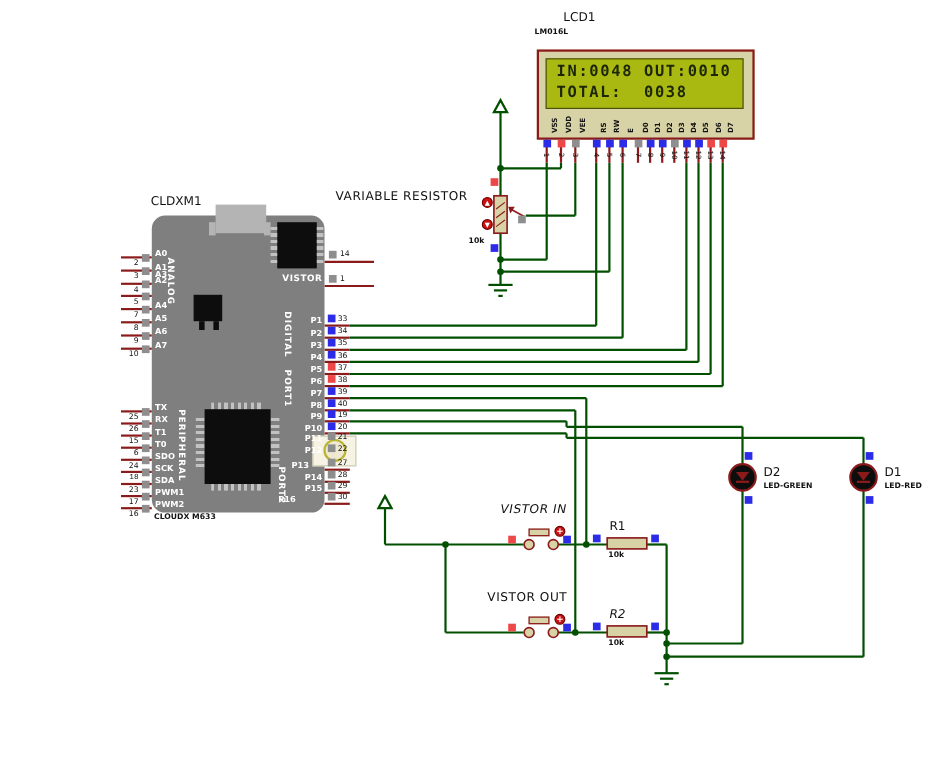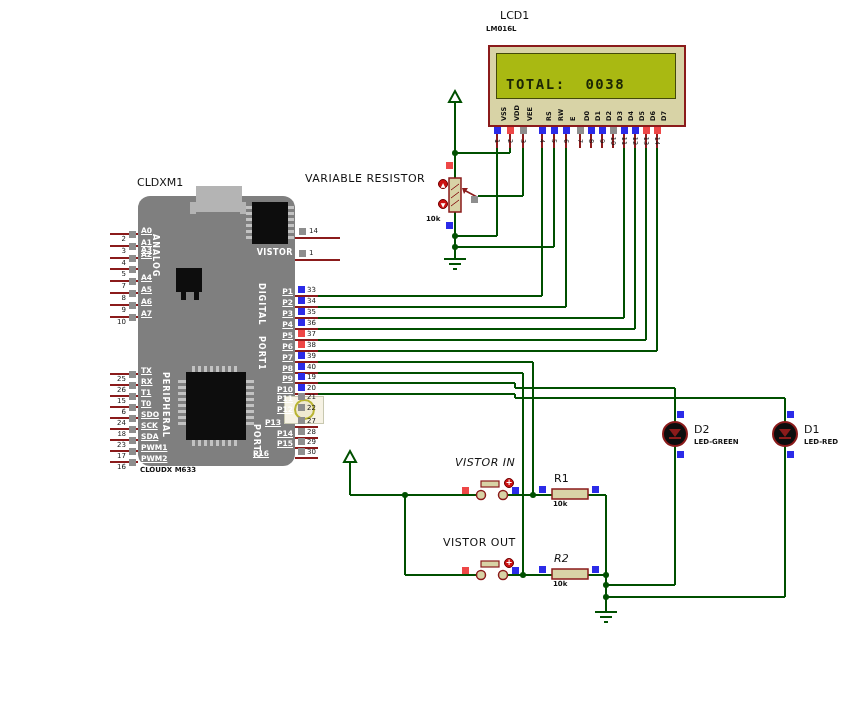--- a/index.html
+++ b/index.html
@@ -8,35 +8,35 @@
   #wire-layer{position:absolute;left:0;top:0;width:853px;height:711px;}
   .sq{position:absolute;width:7px;height:7px;}
   .st-blue{background:#2b2be8;}
   .st-red{background:#ee4747;}
   .st-gray{background:#8e8e8e;}
   .reflbl{position:absolute;font-size:11px;color:#111;white-space:nowrap;}
   .vallbl{position:absolute;font-size:7px;font-weight:bold;color:#111;white-space:nowrap;}
   .anno{position:absolute;font-size:11px;color:#111;white-space:nowrap;letter-spacing:.5px;}
   .vtext{position:absolute;transform-origin:0 0;transform:rotate(90deg);
          font-size:8px;font-weight:bold;color:#fff;letter-spacing:1px;white-space:nowrap;}
-  .pinlbl-w{position:absolute;font-size:7.5px;font-weight:bold;color:#fff;white-space:nowrap;text-decoration:underline;}
+  .pinlbl-w{position:absolute;font-size:7.5px;font-weight:bold;color:#fff;white-space:nowrap;}
   .pinnum{position:absolute;font-size:7px;color:#111;white-space:nowrap;}
   .lcdpinlbl{position:absolute;transform-origin:0 0;transform:rotate(-90deg);
              font-size:6.5px;font-weight:bold;color:#111;white-space:nowrap;}
   .lcdpinnum{position:absolute;width:12px;height:12px;line-height:12px;text-align:center;
              font-size:6.5px;color:#111;transform:rotate(90deg);}
   
   #lcd-body{position:absolute;left:488px;top:45px;width:194px;height:78px;
             background:#d8d3a6;border:2px solid #8b1b1b;}
   #lcd-screen{position:absolute;left:6px;top:6px;width:178px;height:44px;
               background:#a9b912;border:1px solid #43490a;}
   .lcdline{position:absolute;left:9px;font-family:"DejaVu Sans Mono",monospace;
            font-weight:bold;font-size:14px;letter-spacing:1.5px;color:#1c2605;white-space:pre;}
   #lcd-line1{top:3px;} #lcd-line2{top:22px;}
-  #lcd-ref{left:500px;top:9px;}
+  #lcd-ref{left:512px;top:9px;}
   #lcd-part{left:486px;top:25px;}
   
   #mcu-body{position:absolute;left:138px;top:196px;width:157px;height:270px;
             background:#7f7f7f;border-radius:12px;}
   #mcu-ref{left:137px;top:176px;}
   #mcu-board-lbl{left:140px;top:466px;}
   #mcu-usb{position:absolute;left:196px;top:186px;width:46px;height:26px;background:#b4b4b4;}
   .usb-flange{position:absolute;width:6px;height:12px;background:#b4b4b4;top:202px;}
   #mcu-btn{position:absolute;left:146px;top:200px;width:38px;height:26px;
            background:#f6f2e4;border:1px solid #c8c8b0;}
@@ -215,20 +215,21 @@
       <line x1="295" y1="448" x2="318" y2="448" stroke="#8b1b1b" stroke-width="2"></line>
       <line x1="295" y1="458" x2="318" y2="458" stroke="#8b1b1b" stroke-width="2"></line>
       <line x1="295" y1="238" x2="340" y2="238" stroke="#8b1b1b" stroke-width="2"></line>
       <line x1="295" y1="260" x2="340" y2="260" stroke="#8b1b1b" stroke-width="2"></line>
     </svg>
 
   <div class="reflbl" id="lcd-ref">LCD1</div>
   <div class="vallbl" id="lcd-part">LM016L</div>
   <div id="lcd-body">
     <div id="lcd-screen">
+      <div class="lcdline" id="lcd-line1">IN:0048 OUT:0010</div>
       <div class="lcdline" id="lcd-line2">TOTAL:  0038</div>
     </div>
   </div>
 
   <div class="reflbl" id="mcu-ref">CLDXM1</div>
   <div id="mcu-body">
     <div id="mcu-btn">
       <div id="mcu-btn-circle"></div>
     </div>
   </div>

